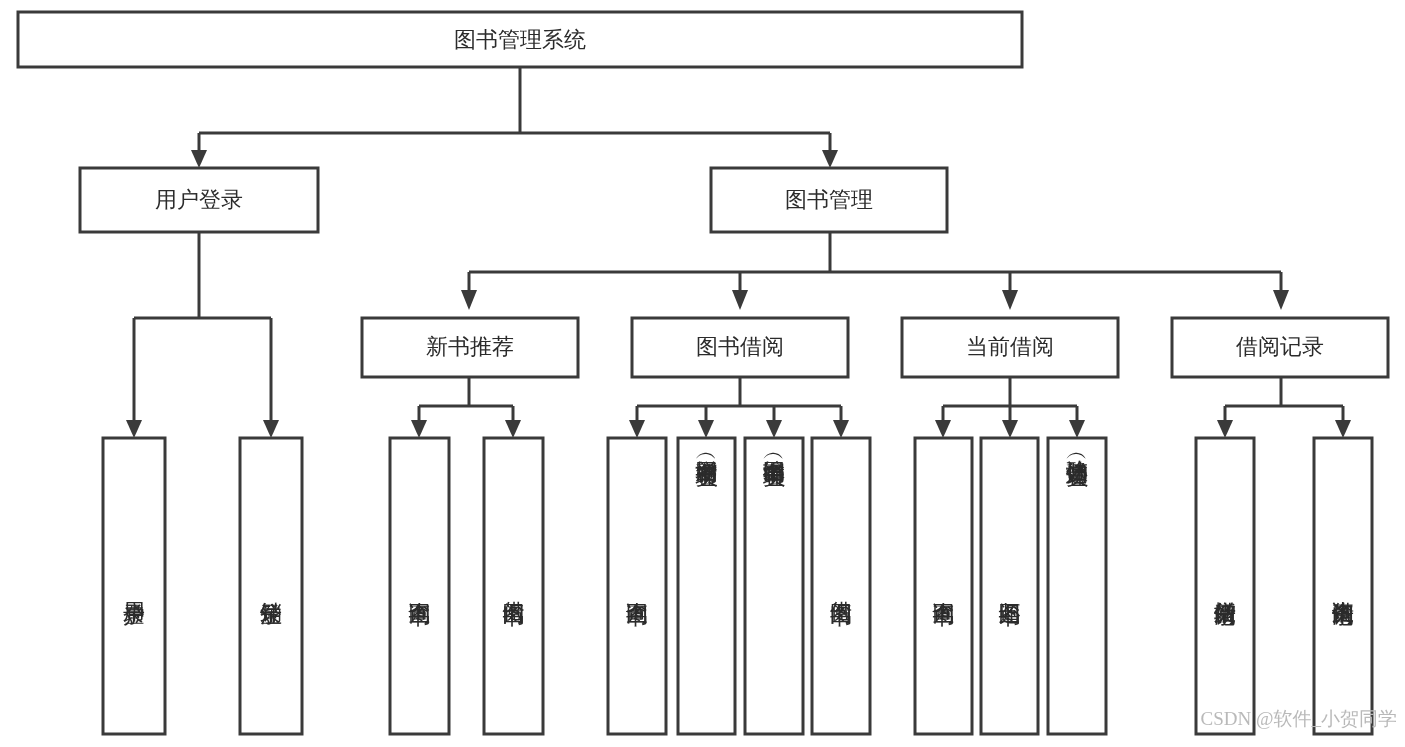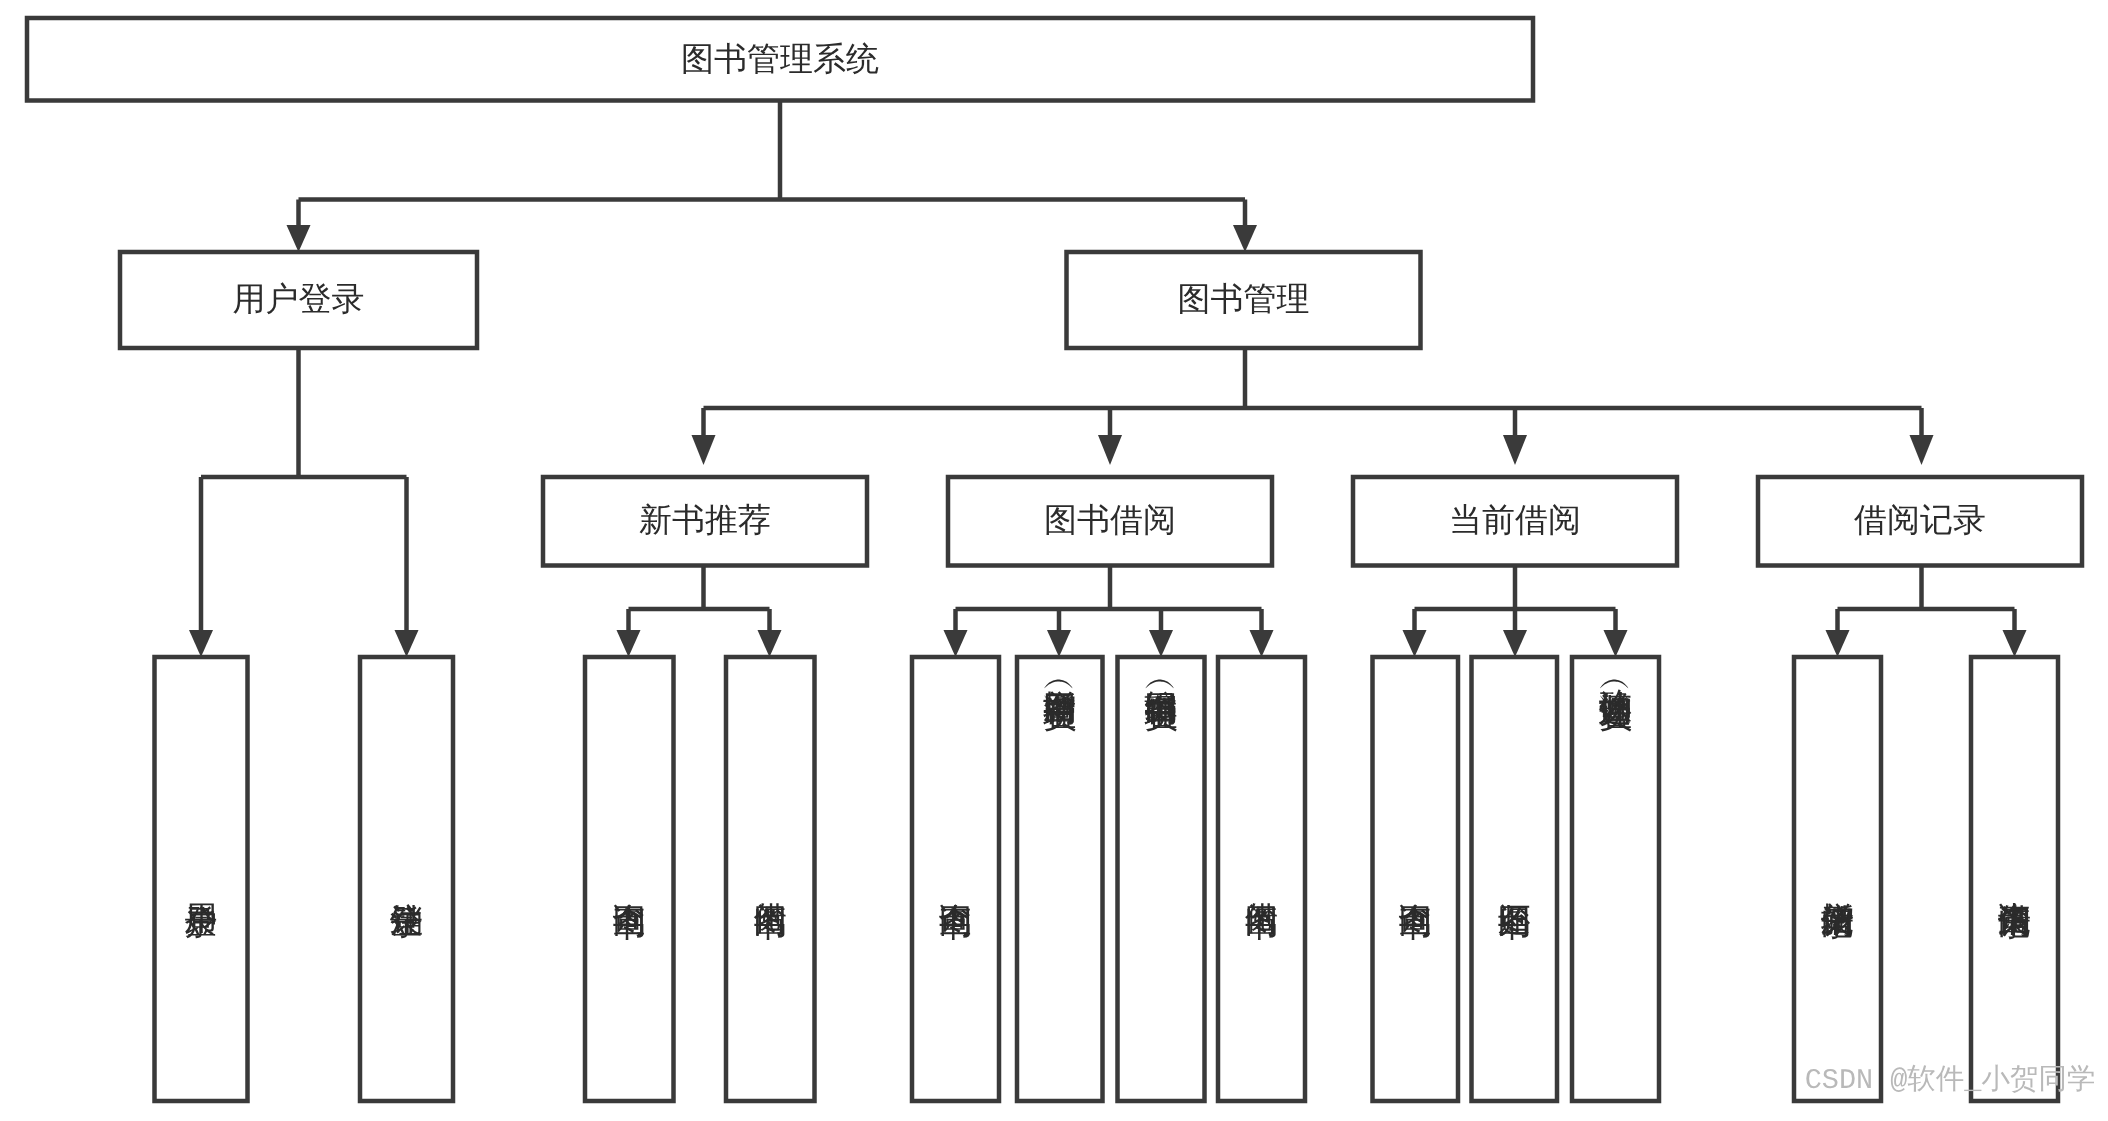--- a/index.html
+++ b/index.html
@@ -58,21 +58,21 @@
     font-size: 22px;
     line-height: 1.18;
     color: #2b2b2b;
     letter-spacing: 1px;
     white-space: nowrap;
   }
   .watermark {
     position: absolute;
     right: 8px;
     bottom: 4px;
-    font-family: Liberation Mono, monospace;
+    font-family: Liberation Serif, serif;
     font-size: 19px;
     color: #b9b9b9;
     white-space: nowrap;
     padding-left: 36px;
   }
 </style>
 </head>
 <body>
 
 <div id="stage">

